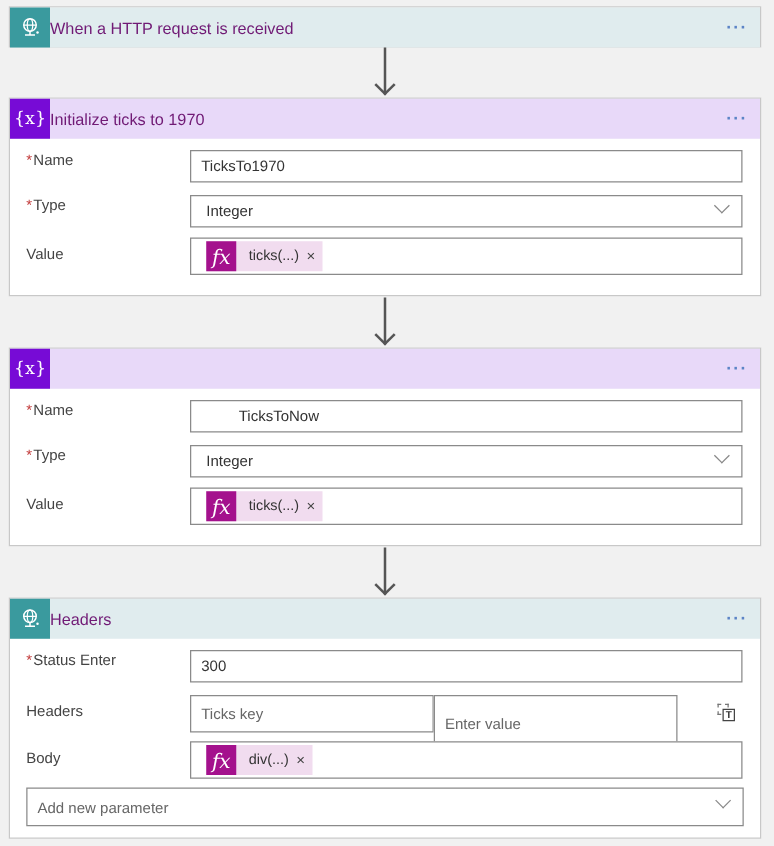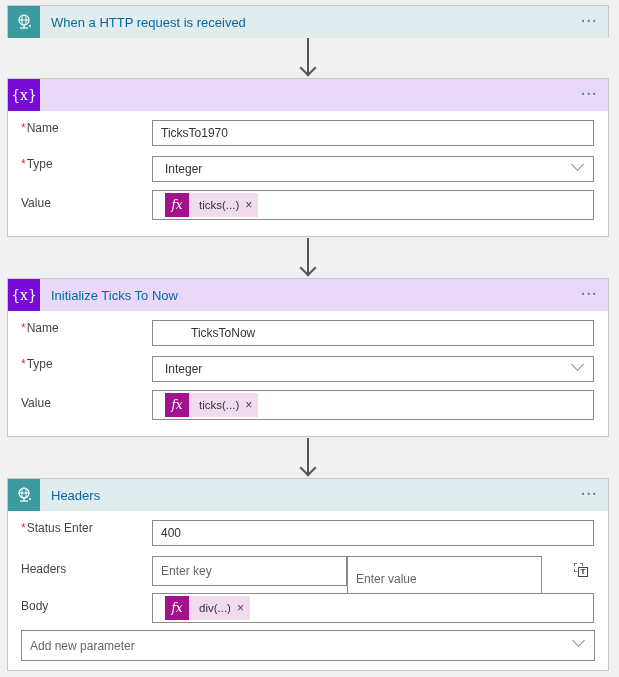--- a/index.html
+++ b/index.html
@@ -6,34 +6,34 @@
   html, body { width: 619px; height: 677px; background: #f1f1f1; overflow: hidden; }
   body { font-family: "Liberation Sans", "DejaVu Sans", sans-serif; font-size: 12px; color: #333; position: relative; }
 
   .card { position: absolute; left: 7px; width: 602px; background: #fff; border: 1px solid #c8c8c8; }
   .card-header { height: 32px; display: flex; align-items: center; position: relative; }
   .card-header.teal { background: #e0ecee; }
   .card-header.purple { background: #e8d9f9; }
   .icon-box { width: 32px; height: 32px; display: flex; align-items: center; justify-content: center; flex-shrink: 0; }
   .icon-box.teal { background: #3a9a9e; }
   .icon-box.purple { background: #770bd6; }
-  .card-title { margin-left: 11px; font-size: 13px; color: #0369a1; }
+  .card-title { font-size: 13px; color: #701a75; }
   .more-btn { position: absolute; right: 10px; top: 8px; font-size: 14px; color: #5c84c6; letter-spacing: 1px; font-weight: bold; line-height: 14px; cursor: pointer; }
 
   .row { position: absolute; left: 0; width: 100%; }
   .label { position: absolute; left: 13px; font-size: 12px; color: #444; }
   .req { color: #c23b3b; margin-right: 1px; }
   .field { position: absolute; left: 144px; width: 442px; height: 26px; border: 1px solid #8a8a8a; background: #fff; font-size: 12px; color: #333; padding-left: 8px; display: flex; align-items: center; }
   .field.tall { height: 30px; padding-left: 12px; }
   .chev { position: absolute; right: 10px; top: 6px; width: 9px; height: 9px; border-right: 1px solid #888; border-bottom: 1px solid #888; transform: rotate(45deg); }
   .chev-wrap { position: absolute; right: 8px; top: 3px; width: 16px; height: 16px; }
   .chev-wrap .chev { right: 3px; top: 0px; }
 
   .token { display: flex; align-items: stretch; height: 24px; background: #f1dcef; }
-  .token-fx { width: 24px; background: #a4118d; color: #fff; font-family: "DejaVu Serif", serif; font-style: italic; font-size: 12px; display: flex; align-items: center; justify-content: center; }
+  .token-fx { width: 24px; background: #a4118d; color: #fff; font-family: "DejaVu Serif", serif; font-style: italic; font-size: 16px; display: flex; align-items: center; justify-content: center; }
   .token-text { padding: 0 6px 0 10px; display: flex; align-items: center; font-size: 11.5px; color: #333; }
   .token-x { padding-right: 6px; display: flex; align-items: center; font-size: 12px; color: #444; cursor: pointer; }
 
   .arrow { position: absolute; left: 300px; width: 16px; }
   .arrow .shaft { position: absolute; left: 7px; top: 0; width: 2px; background: #555; }
   .arrow .head { position: absolute; left: 2px; width: 12px; height: 12px; border-right: 2px solid #555; border-bottom: 2px solid #555; transform: rotate(45deg); }
 
   .placeholder { color: #666; }
 </style>
 </head>
@@ -59,20 +59,21 @@
 <div class="arrow" style="top:38px;height:40px;">
   <div class="shaft" style="height:36px;"></div>
   <div class="head" style="top:24px;"></div>
 </div>
 
 <div class="card" style="top:78px;height:159px;">
   <div class="card-header purple">
     <div class="icon-box purple">
       <span style="color:#fff;font-family:'DejaVu Serif',serif;font-size:14px;">{x}</span>
     </div>
+    <span class="card-title">Initialize ticks to 1970</span>
     <span class="more-btn">···</span>
   </div>
   <div class="row" style="top:46px;">
     <span class="label" style="top:-4px;"><span class="req">*</span><span>Name</span></span>
     <div class="field" style="top:-5px;">
         <span>TicksTo1970</span>
       </div>
   </div>
   <div class="row" style="top:82px;">
     <span class="label" style="top:-4px;"><span class="req">*</span><span>Type</span></span>
@@ -98,21 +99,20 @@
 <div class="arrow" style="top:238px;height:40px;">
   <div class="shaft" style="height:37px;"></div>
   <div class="head" style="top:24px;"></div>
 </div>
 
 <div class="card" style="top:278px;height:159px;">
   <div class="card-header purple">
     <div class="icon-box purple">
       <span style="color:#fff;font-family:'DejaVu Serif',serif;font-size:14px;">{x}</span>
     </div>
-    <span class="card-title">Initialize Ticks To Now</span>
     <span class="more-btn">···</span>
   </div>
   <div class="row" style="top:46px;">
     <span class="label" style="top:-4px;"><span class="req">*</span><span>Name</span></span>
     <div class="field" style="top:-5px;padding-left:38px;">
         <span>TicksToNow</span>
       </div>
   </div>
   <div class="row" style="top:82px;">
     <span class="label" style="top:-4px;"><span class="req">*</span><span>Type</span></span>
@@ -151,27 +151,27 @@
           <line x1="5" y1="15" x2="13" y2="15" stroke="#fff" stroke-width="1.2"></line>
           <circle cx="15" cy="13" r="1" fill="#fff"></circle>
         </svg>
     </div>
     <span class="card-title">Headers</span>
     <span class="more-btn">···</span>
   </div>
   <div class="row" style="top:46px;">
     <span class="label" style="top:-4px;"><span class="req">*</span><span>Status Enter</span></span>
     <div class="field" style="top:-5px;">
-        <span>400</span>
+        <span>300</span>
       </div>
   </div>
   <div class="row" style="top:77px;">
     <span class="label" style="top:6px;">Headers</span>
     <div class="field" style="top:0;height:30px;width:195px;">
-        <span class="placeholder">Enter key</span>
+        <span class="placeholder">Ticks key</span>
       </div>
     <div class="field" style="top:0;height:45px;left:339px;width:195px;">
         <span class="placeholder">Enter value</span>
       </div>
     <div style="position:absolute;left:566px;top:7px;width:14px;height:14px;">
       <div style="position:absolute;left:0;top:0;width:9px;height:9px;border:1px dashed #777;"></div>
       <div style="position:absolute;left:4px;top:4px;width:10px;height:10px;border:1px solid #444;background:#fff;font-size:8px;line-height:8px;text-align:center;font-weight:bold;color:#333;">T</div>
     </div>
   </div>
   <div class="row" style="top:114px;">

